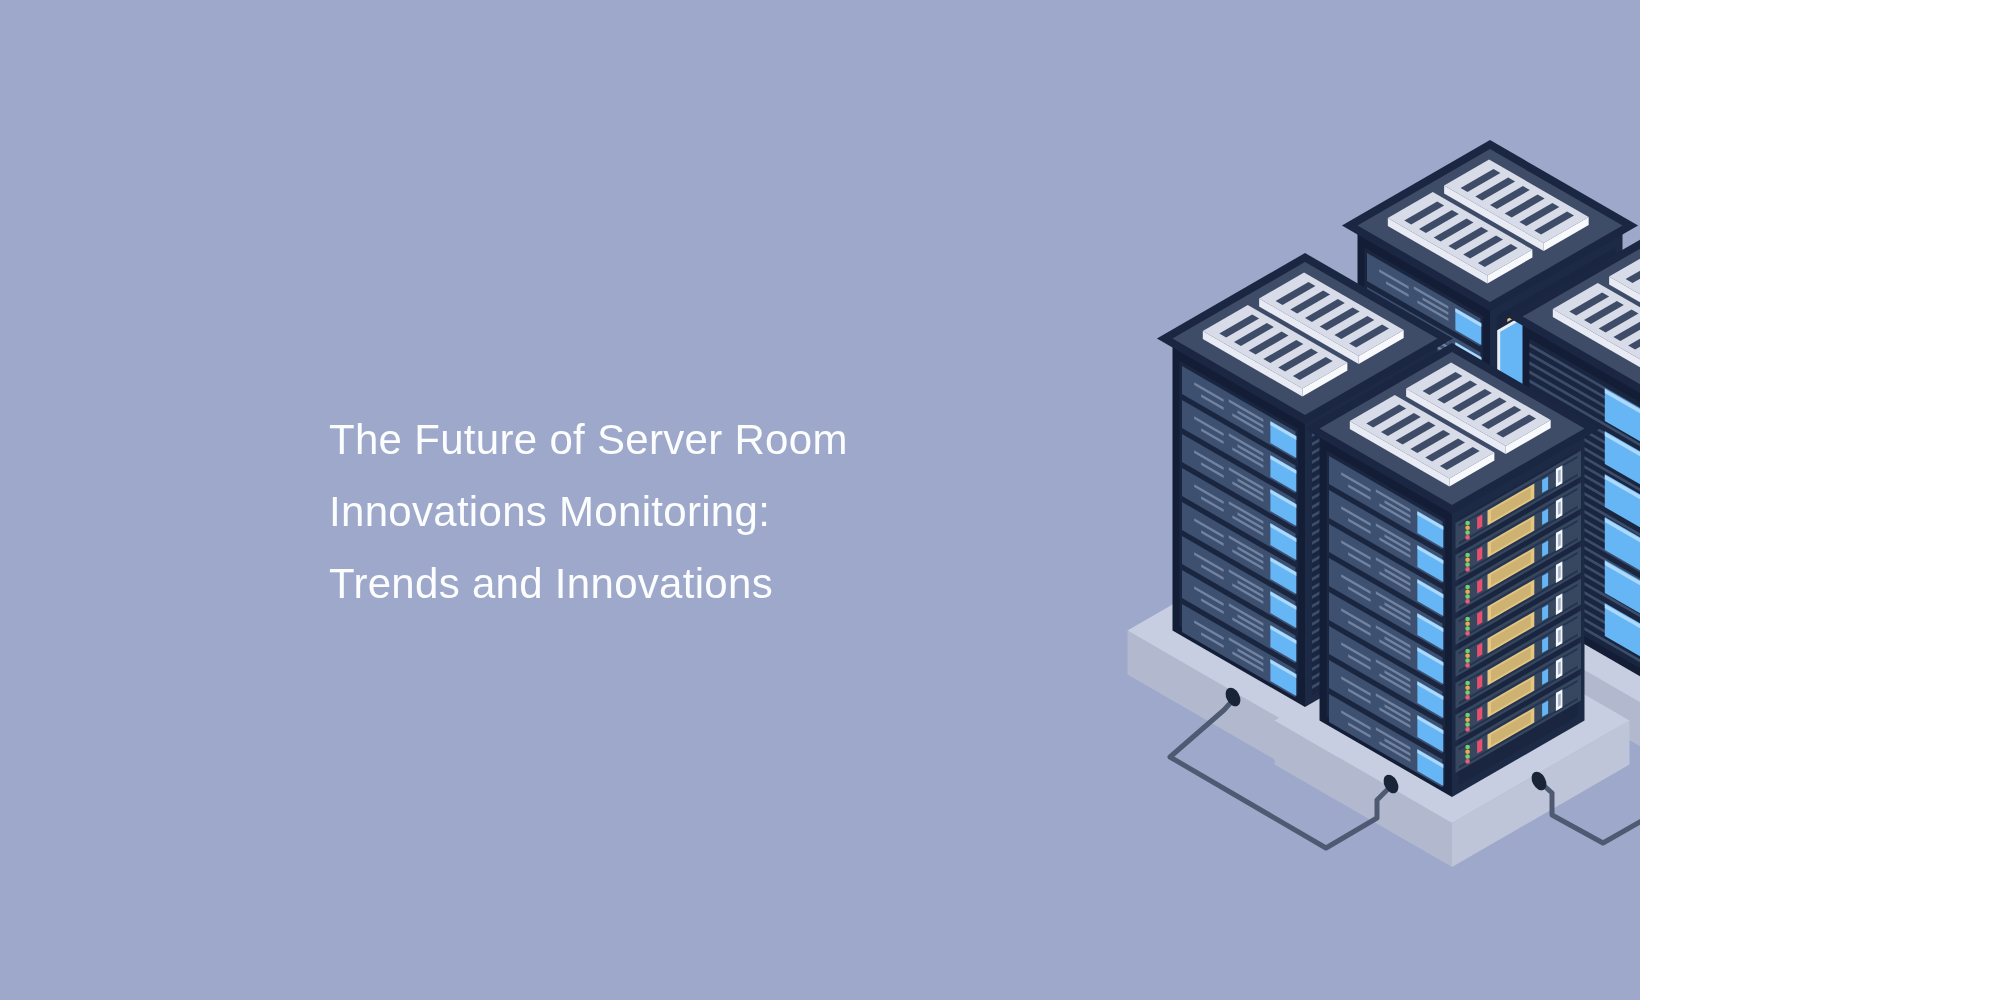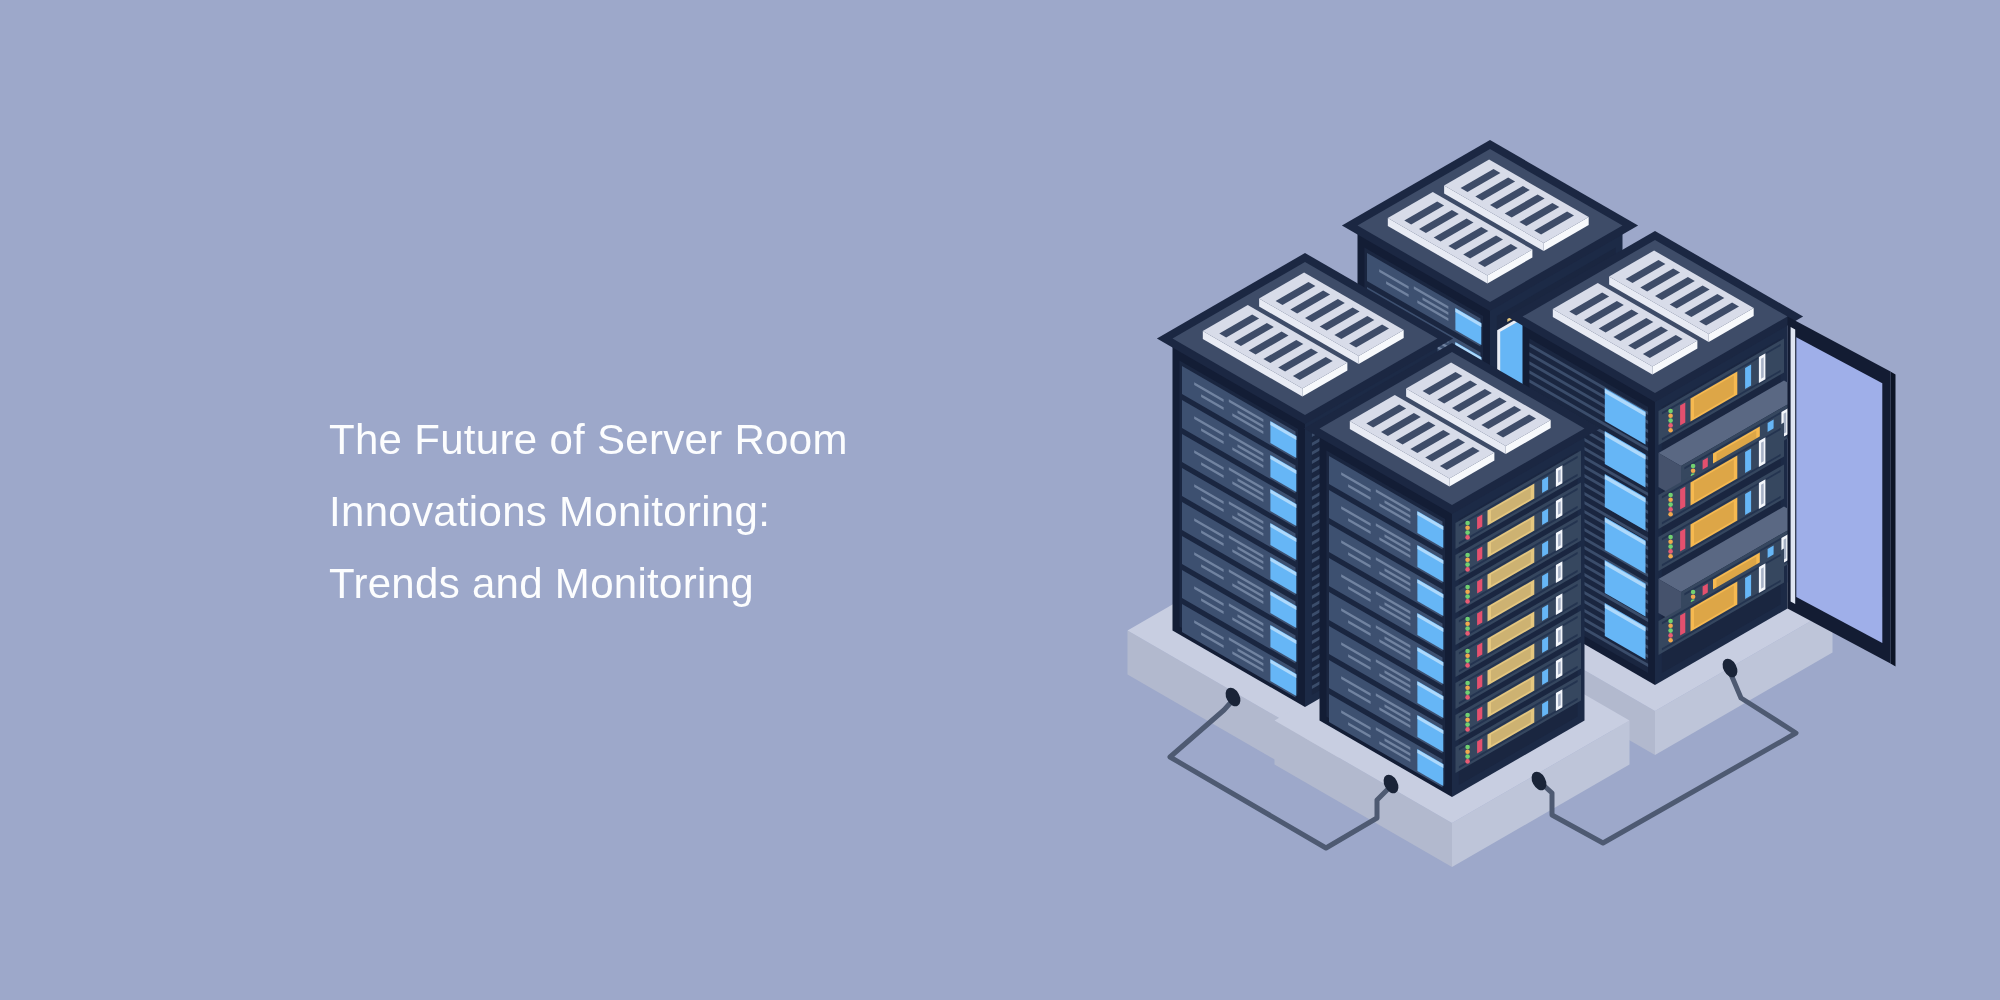--- a/index.html
+++ b/index.html
@@ -1,30 +1,30 @@
 <!DOCTYPE html>
 <html><head>
 <meta charset="utf-8">
 <style>
   html,body{margin:0;padding:0;}
   body{font-family:"Liberation Sans", sans-serif;}
-  .stage{position:relative;width:2000px;height:1000px;background:#9DA8CA;overflow:hidden;}
+  .stage{position:relative;width:1640px;height:1000px;background:#9DA8CA;overflow:hidden;}
   .title{position:absolute;left:329px;top:404px;width:700px;
          font-size:42px;font-weight:500;line-height:72px;letter-spacing:.3px;color:#FCFDFE;}
   .title div{white-space:nowrap;}
   #illus{position:absolute;left:0;top:0;width:2000px;height:1000px;display:block;}
 </style>
 </head>
 <body>
 
 <div class="stage">
   <div class="title">
     <div>The Future of Server Room</div>
     <div>Innovations Monitoring:</div>
-    <div>Trends and Monitoring</div>
+    <div>Trends and Innovations</div>
   </div>
   <svg id="illus" viewBox="0 0 2000 1000" xmlns="http://www.w3.org/2000/svg">
       <g>
         <polygon points="1490.0,620.0 1667.5,517.5 1667.5,561.5 1490.0,664.0" fill="#BEC5D9"></polygon>
         <polygon points="1312.5,517.5 1490.0,620.0 1490.0,664.0 1312.5,561.5" fill="#B2B9CE"></polygon>
         <polygon points="1490.0,620.0 1667.5,517.5 1490.0,415.0 1312.5,517.5" fill="#C8CEE1"></polygon>
       </g>
       <g>
         <polygon points="1305.0,733.0 1482.5,630.5 1482.5,674.5 1305.0,777.0" fill="#BEC5D9"></polygon>
         <polygon points="1127.5,630.5 1305.0,733.0 1305.0,777.0 1127.5,674.5" fill="#B2B9CE"></polygon>

